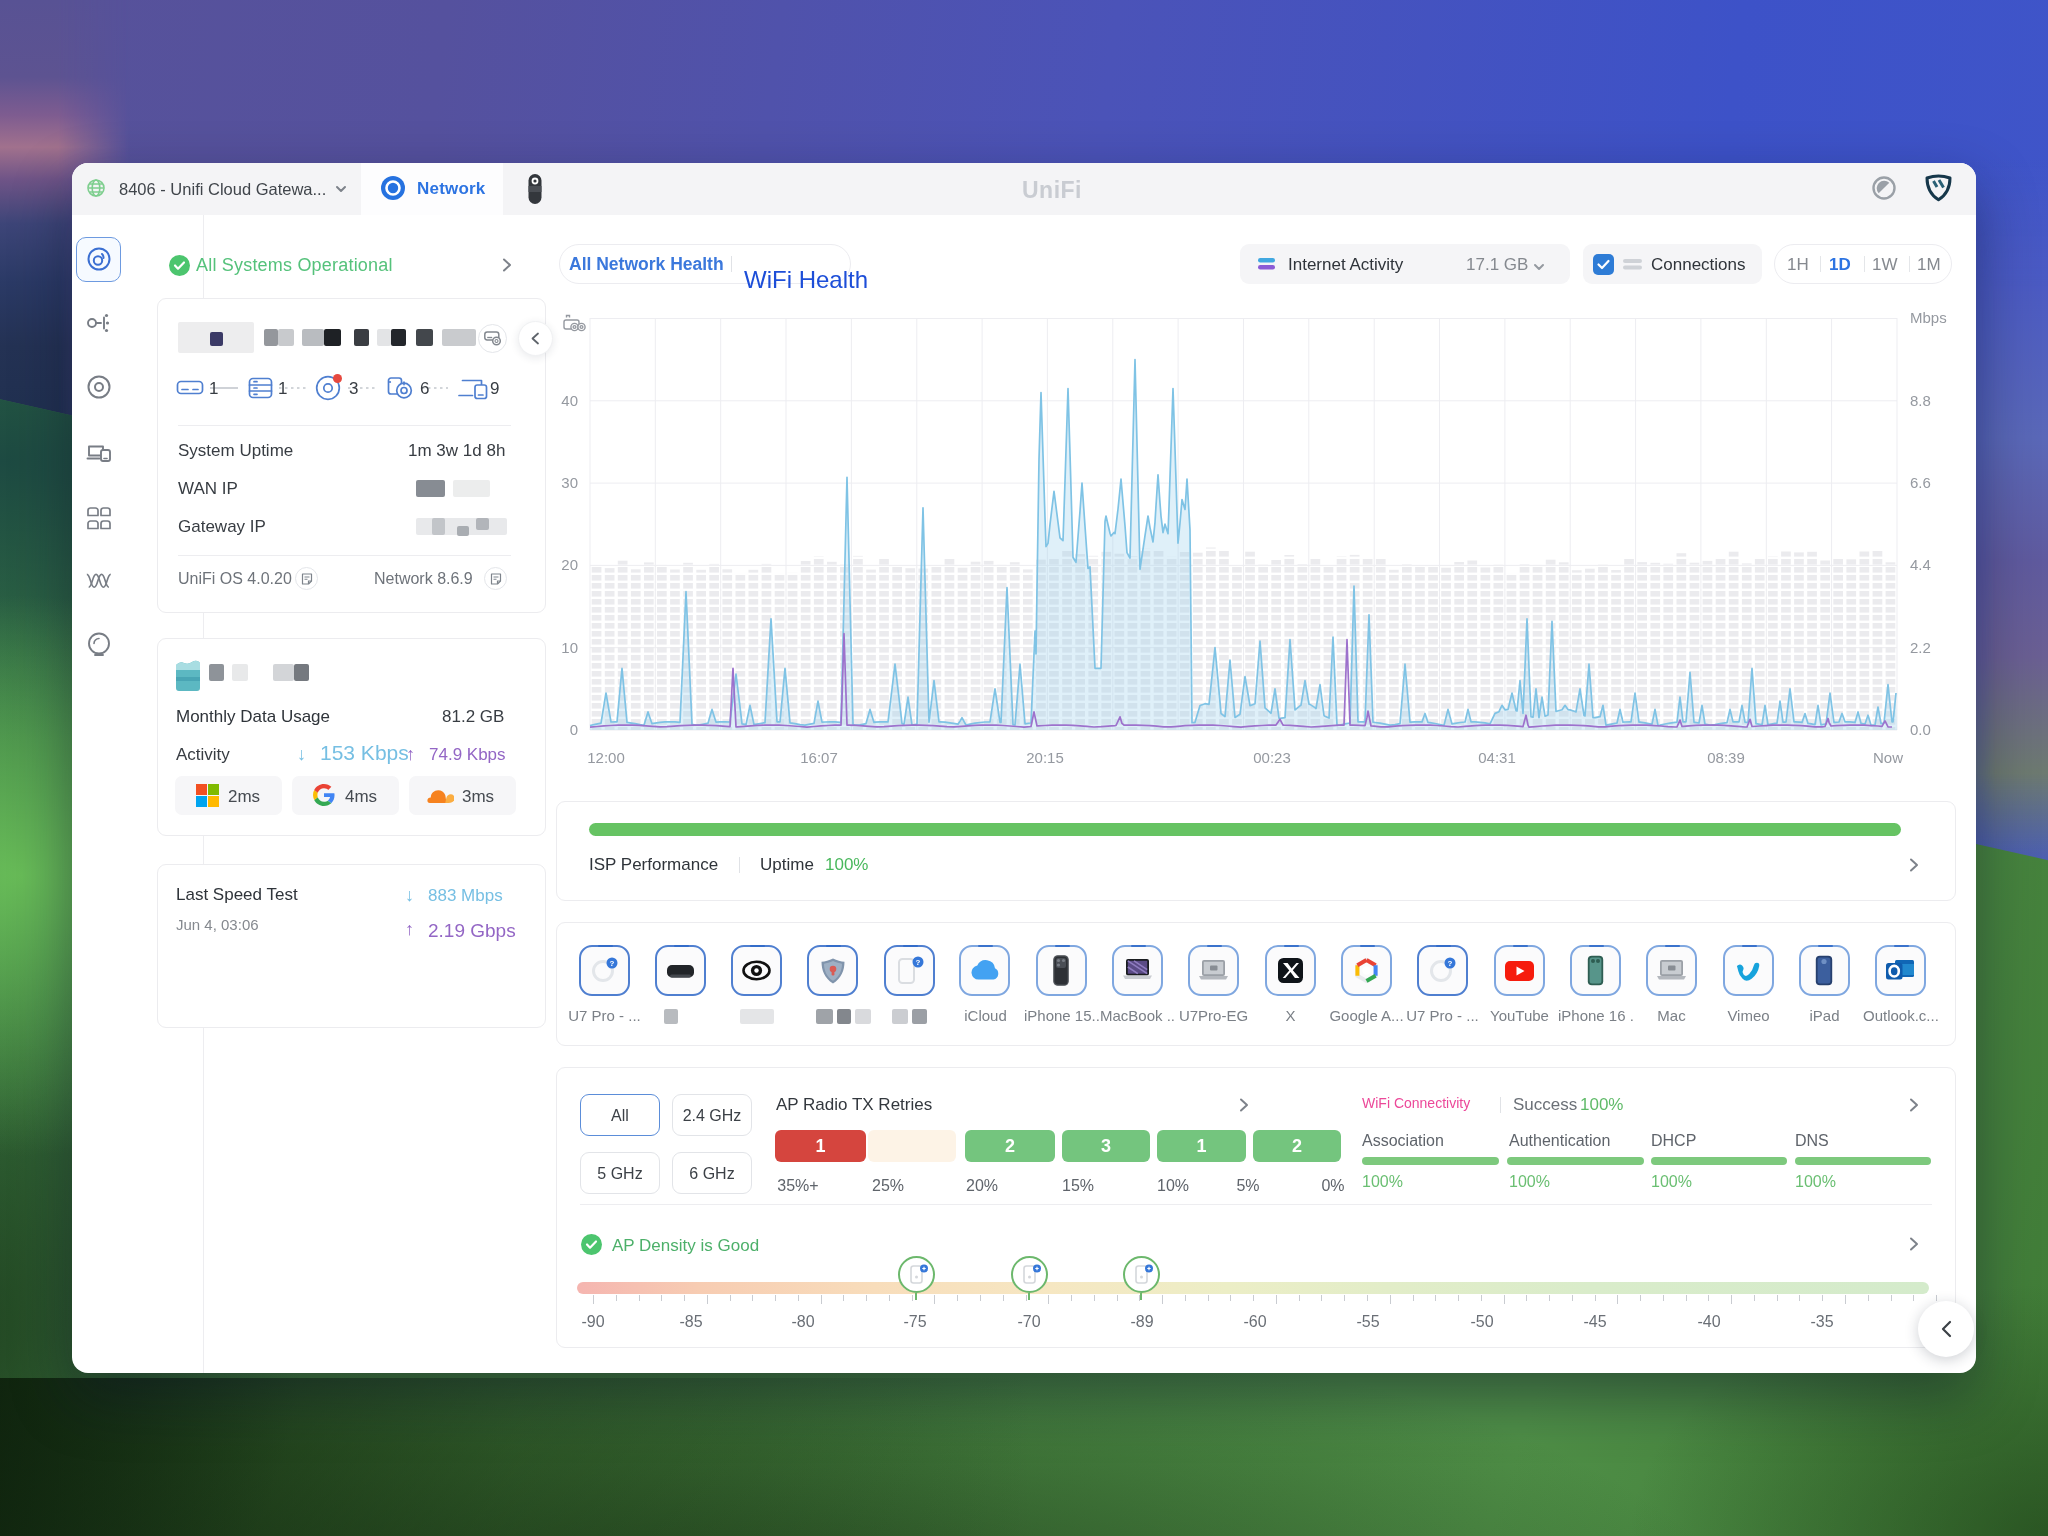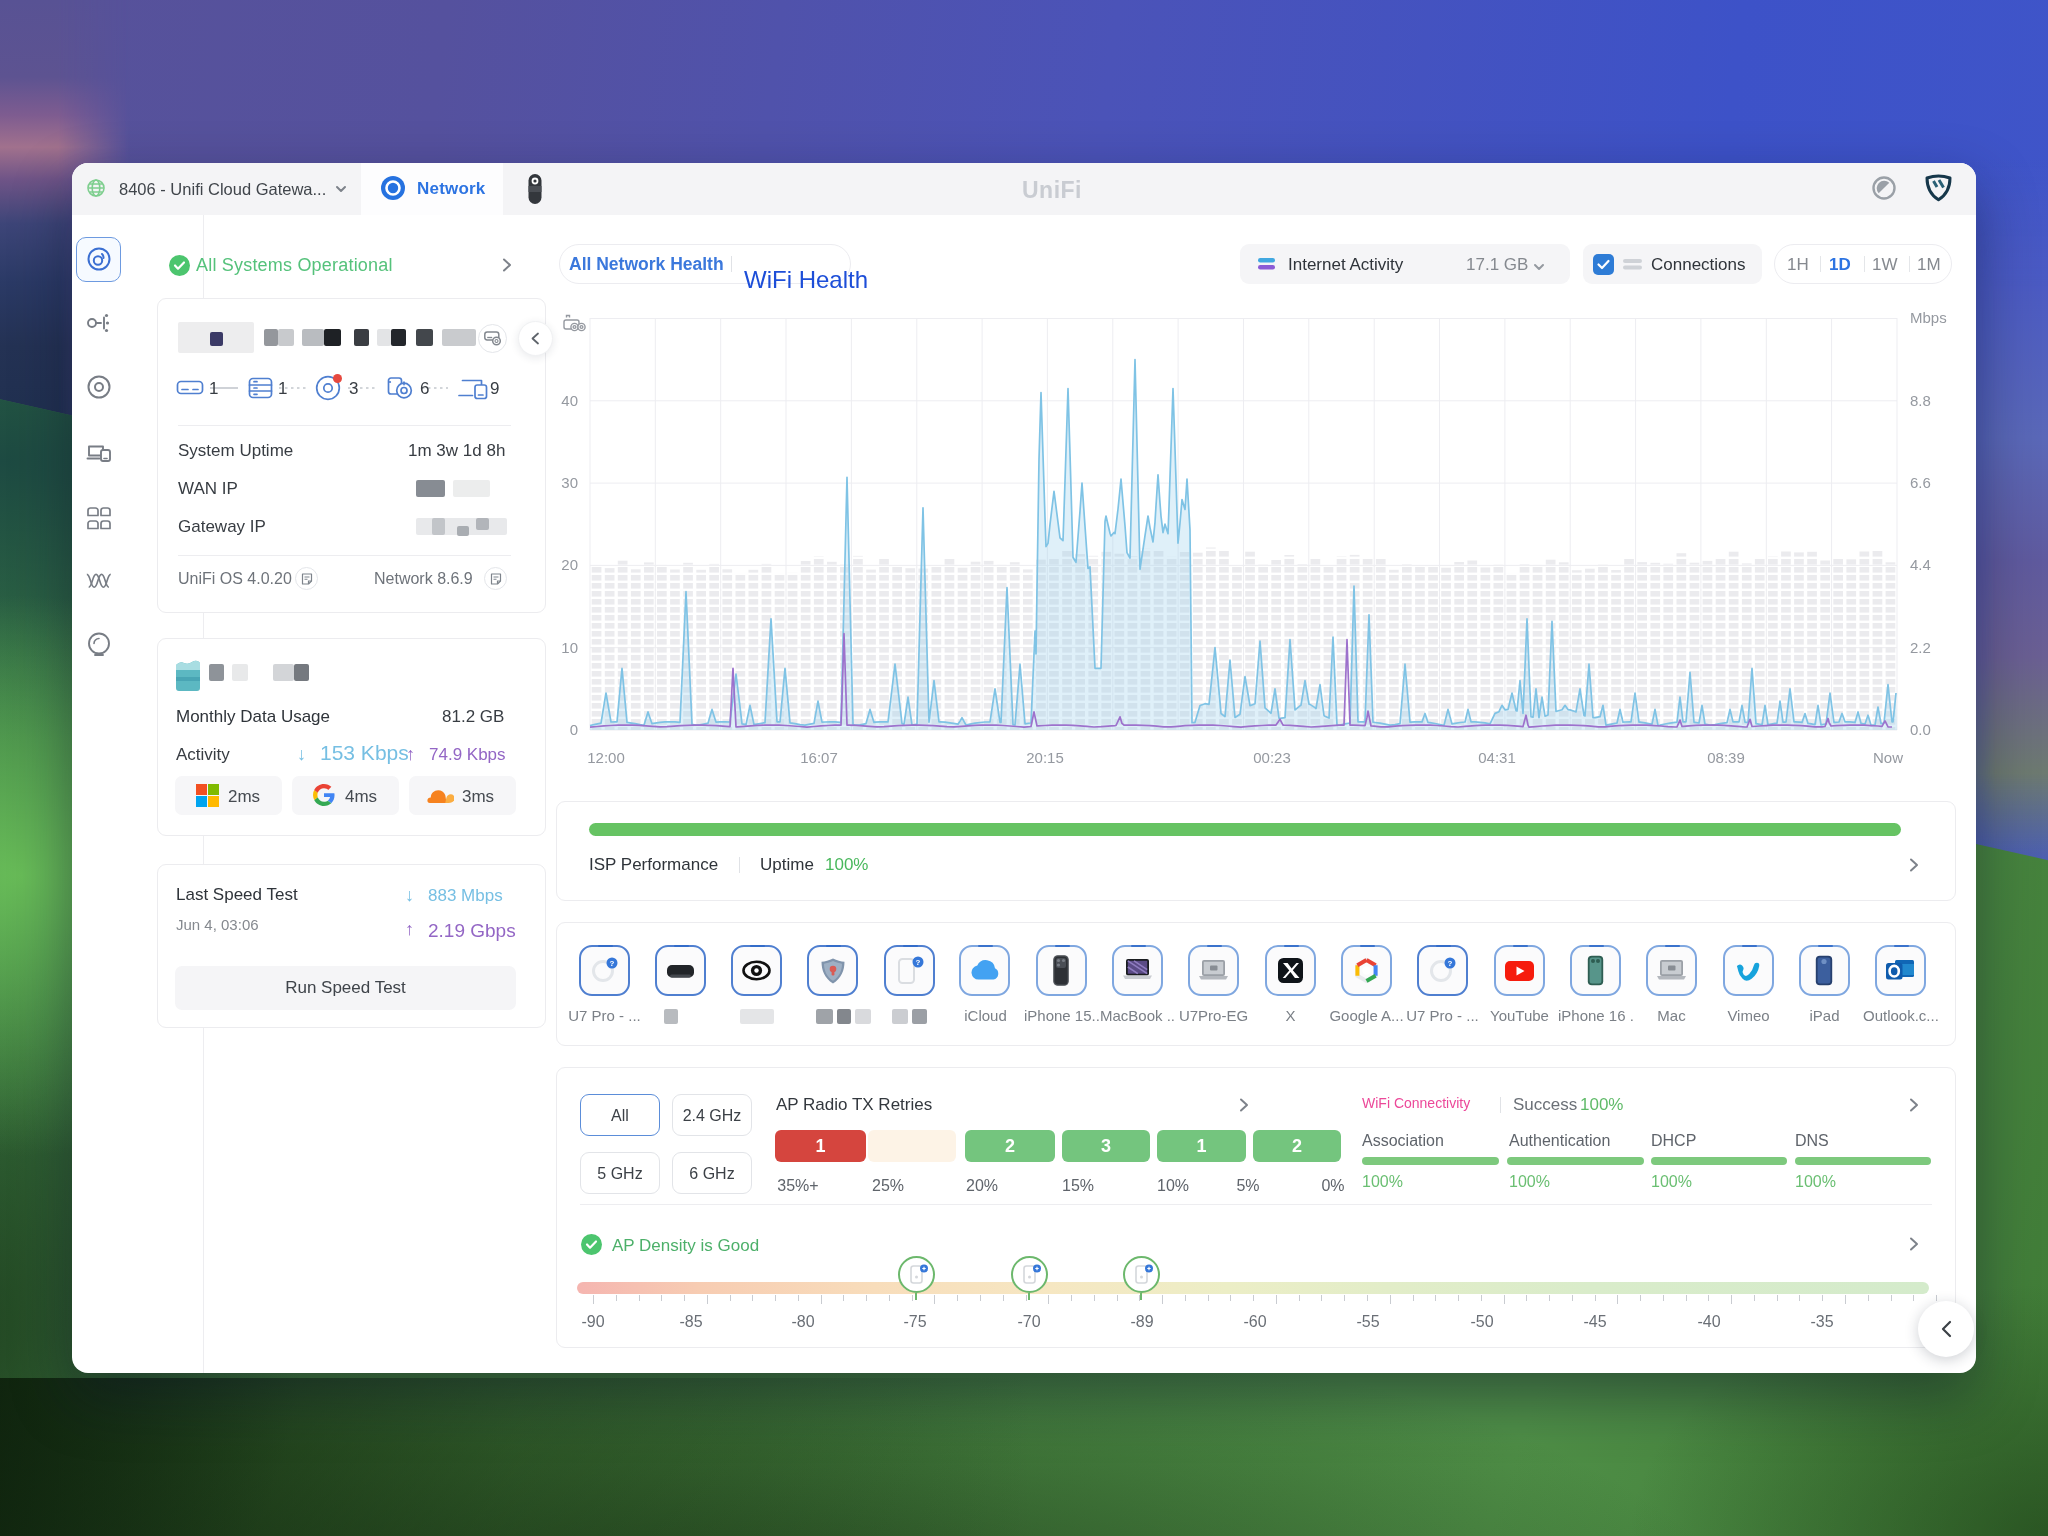--- a/index.html
+++ b/index.html
@@ -283,21 +283,20 @@
     </svg>
   <div class="a chip-txt" style="left:390px;top:624px">3ms</div>
 
   <div class="a card c3"></div>
   <div class="a row-lbl" style="left:104px;top:722px;color:#2f343a">Last Speed Test</div>
   <div class="a" style="left:104px;top:753px;font-size:15px;color:#85898f">Jun 4, 03:06</div>
   <div class="a bluetxt" style="left:333px;top:722px;font-size:18px">↓</div>
   <div class="a bluetxt" style="left:356px;top:723px;font-size:17px">883 Mbps</div>
   <div class="a purpletxt" style="left:333px;top:756px;font-size:18px">↑</div>
   <div class="a purpletxt" style="left:356px;top:757px;font-size:19px">2.19 Gbps</div>
-  <div class="a btn-speed">Run Speed Test</div>
 
   <div class="a pill hpill"></div>
   <div class="a htxt1">All Network Health</div>
   <div class="a hsep"></div>
   <div class="a htxt2">WiFi Health</div>
   <div class="a ctl1"></div>
   <svg class="a" style="left:1186px;top:94px" width="17" height="14" viewBox="0 0 17 14">
       <rect x="0" y="1" width="17" height="4.5" rx="2.2" fill="#41a8e0"></rect>
       <rect x="0" y="8" width="17" height="4.5" rx="2.2" fill="#8b5cd6"></rect>
     </svg>

